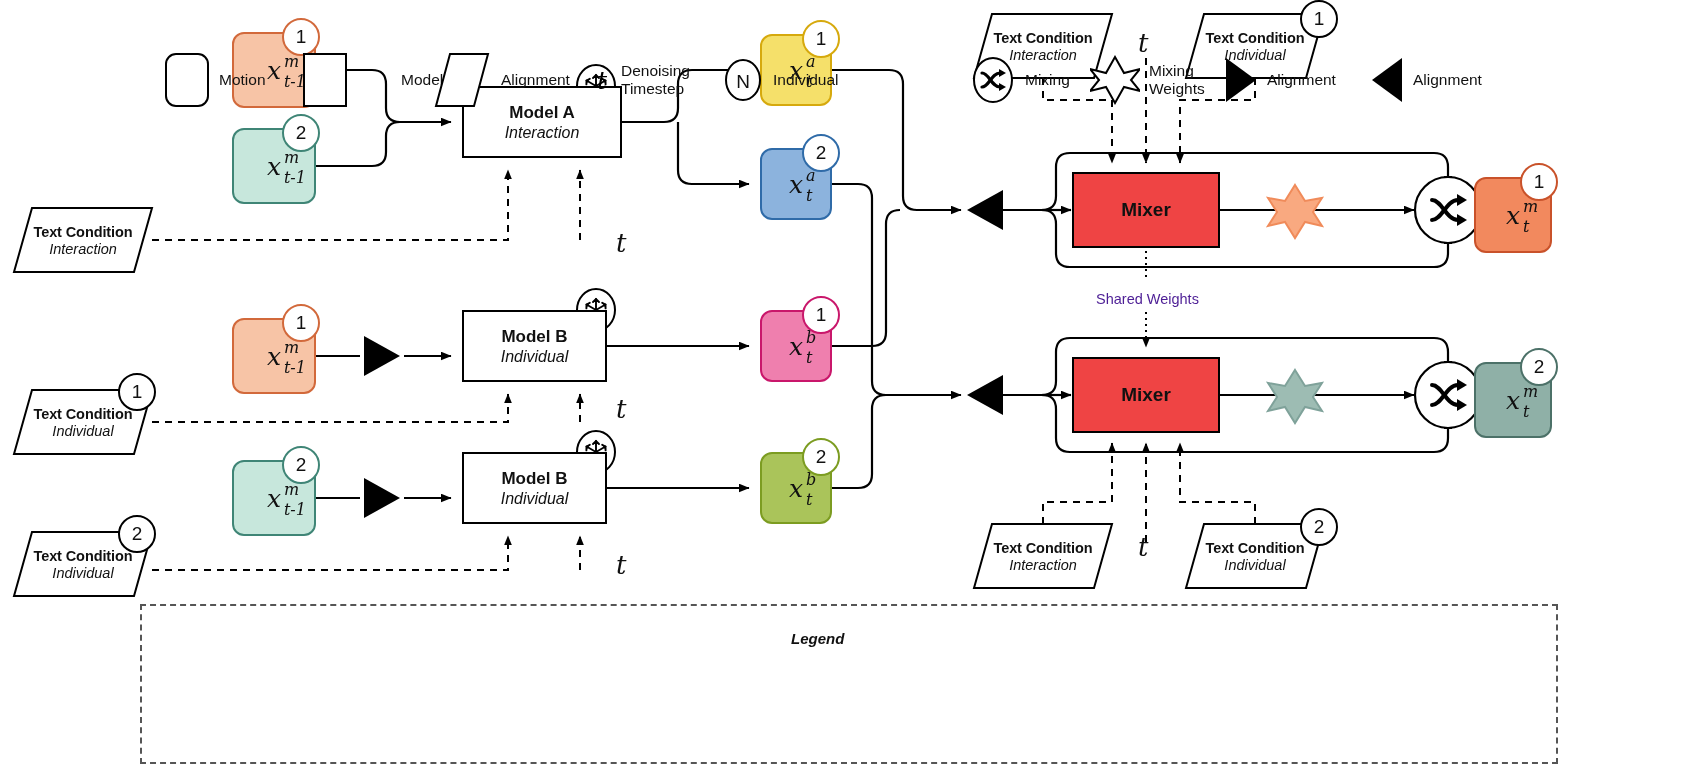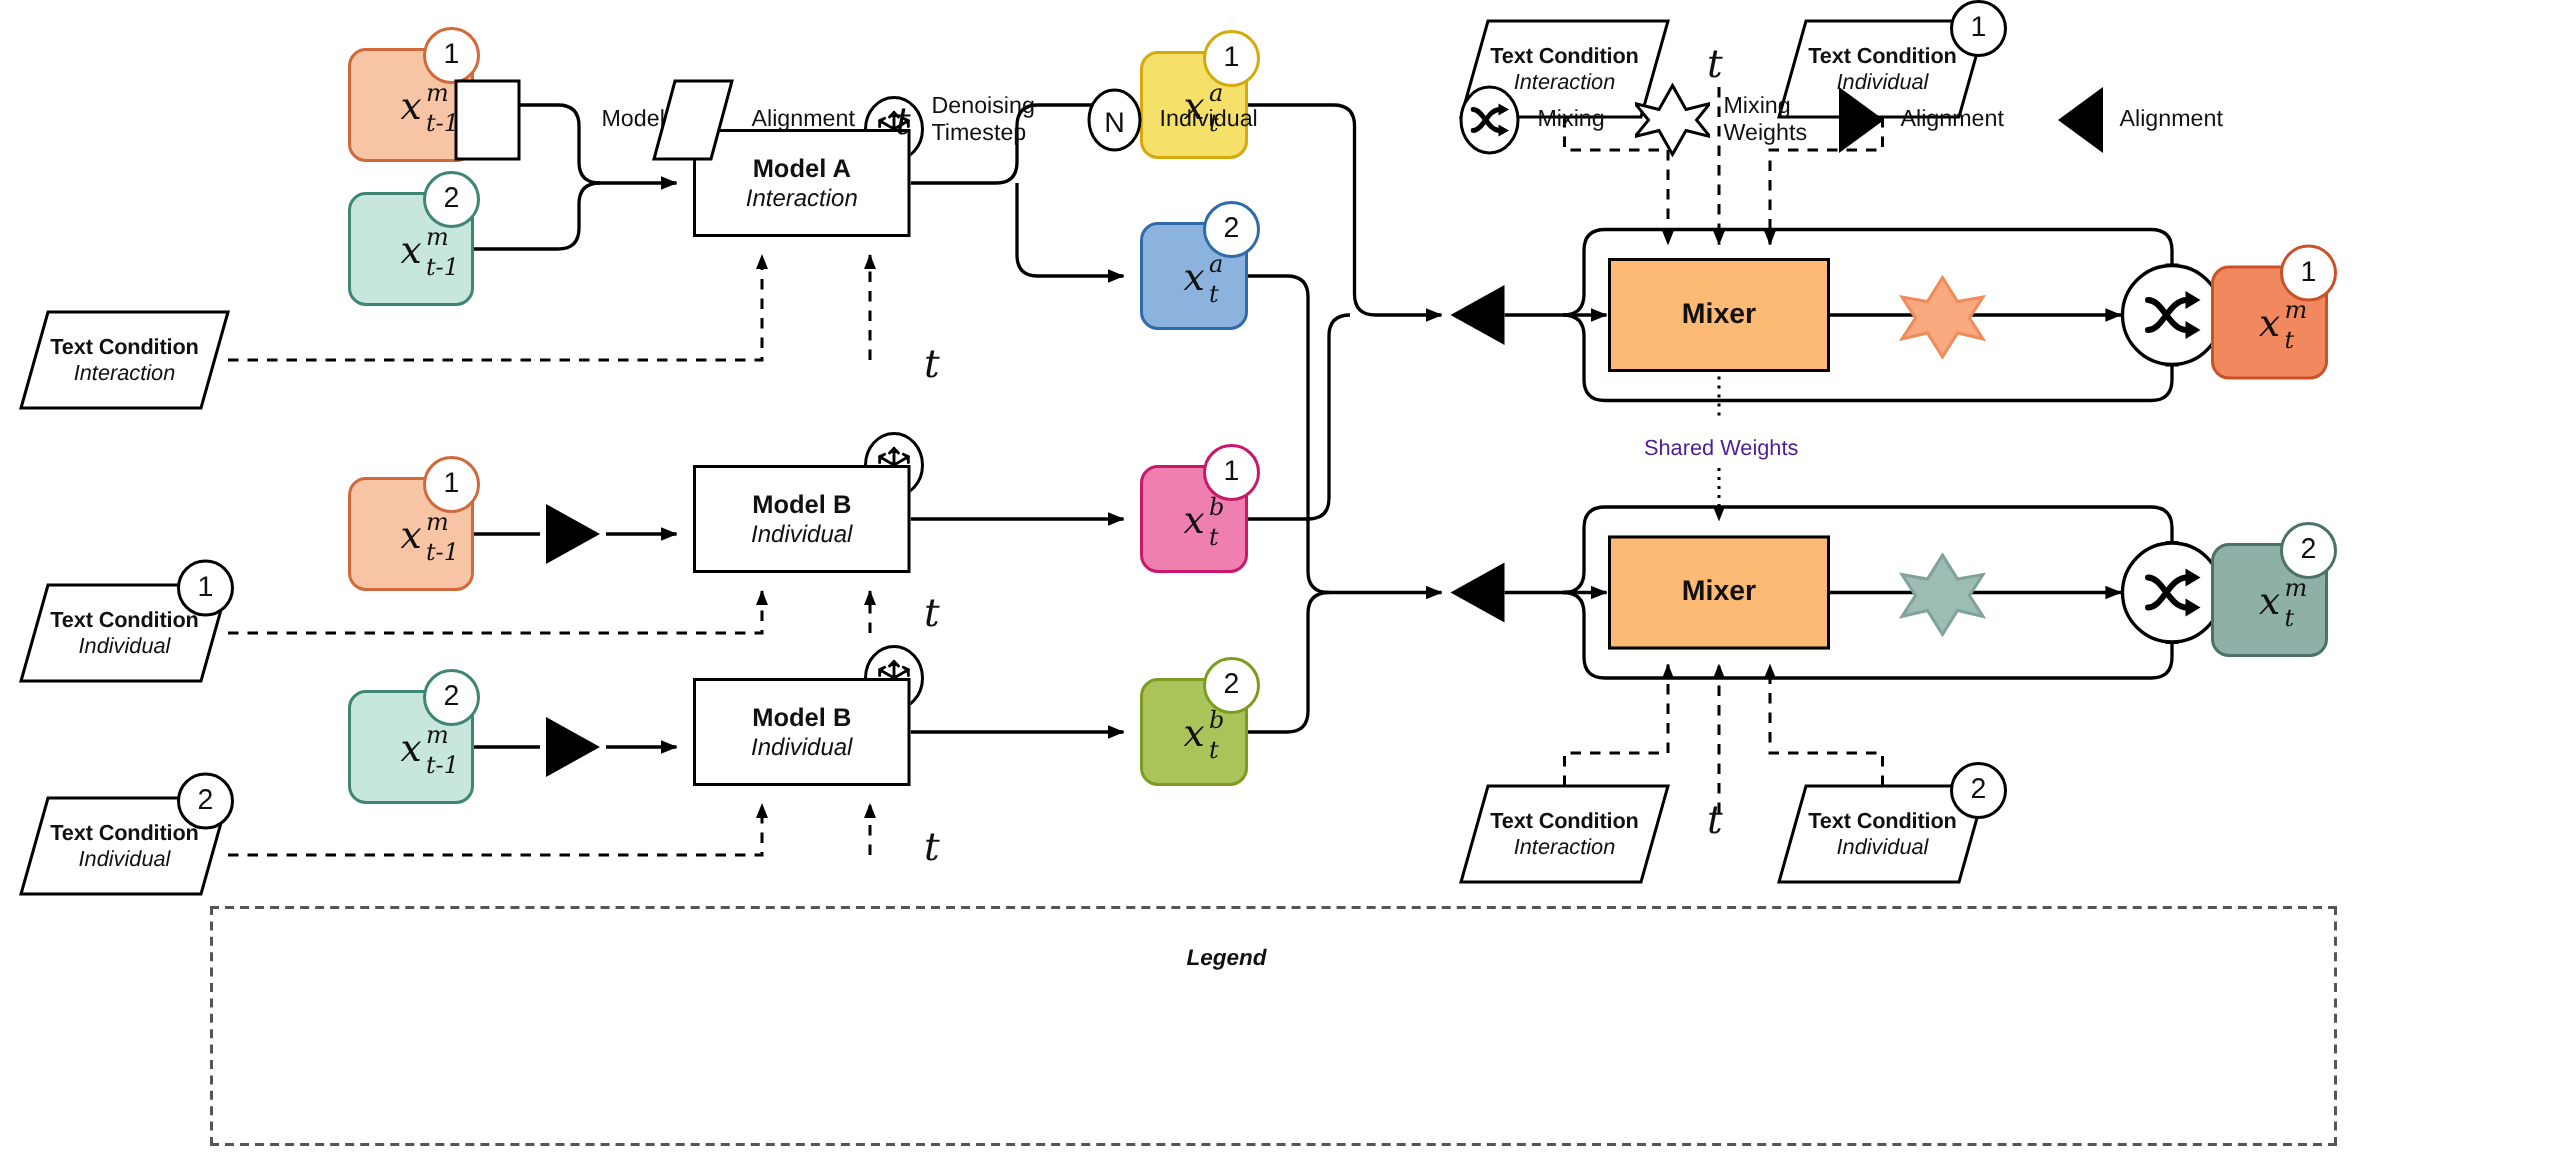--- a/index.html
+++ b/index.html
@@ -20,21 +20,21 @@
         display:flex;align-items:center;justify-content:center;font-size:19px;color:#111;
         font-family:"Liberation Sans",sans-serif;}
 
   
   .model{background:#fff;border:2px solid #000;display:flex;flex-direction:column;
          align-items:center;justify-content:center;}
   .model .t1{font-weight:bold;font-size:17px;color:#111;}
   .model .t2{font-style:italic;font-size:16px;color:#111;margin-top:1px;}
 
   
-  .mixer{background:#fdba74;border:2px solid #000;display:flex;align-items:center;justify-content:center;
+  .mixer{background:#ef4444;border:2px solid #000;display:flex;align-items:center;justify-content:center;
          font-weight:bold;font-size:19px;color:#111;}
 
   
   .cond{position:absolute;}
   .cond .ctxt{position:absolute;inset:0;display:flex;flex-direction:column;
               align-items:center;justify-content:center;pointer-events:none;}
   .cond .c1{font-weight:bold;font-size:14.5px;color:#111;letter-spacing:-.1px;}
   .cond .c2{font-style:italic;font-size:14.5px;color:#111;margin-top:1px;}
 
   
@@ -295,21 +295,21 @@
     <span>1</span>
     </div>
 
   <div class="node motion" style="left:1474px;top:362px;width:78px;height:76px;background:#8fb0a7;border-color:#4c7168;">
     <span class="mtex"><span class="base">x</span><sup>m</sup><sub>t</sub></span>
   </div>
   <div class="badge" style="left:1520px;top:348px;border-color:#4c7168;">
     <span>2</span>
     </div>
 
-  <div class="node model" style="left:462px;top:86px;width:145px;height:72px;">
+  <div class="node model" style="left:462px;top:86px;width:160px;height:72px;">
     <span class="t1">Model A</span>
     <span class="t2">Interaction</span>
   </div>
   <div class="node model" style="left:462px;top:310px;width:145px;height:72px;">
     <span class="t1">Model B</span>
     <span class="t2">Individual</span>
   </div>
   <div class="node model" style="left:462px;top:452px;width:145px;height:72px;">
     <span class="t1">Model B</span>
     <span class="t2">Individual</span>
@@ -382,20 +382,28 @@
   <div class="tvar" style="left:616px;top:394px;">t</div>
   <div class="tvar" style="left:616px;top:550px;">t</div>
   <div class="tvar" style="left:1138px;top:28px;">t</div>
   <div class="tvar" style="left:1138px;top:532px;">t</div>
 
   <div class="shared" style="left:1096px;top:291px;">Shared Weights</div>
 
   <div id="legend"></div>
   <div id="legend-title">Legend</div>
 
+  <div class="lgitem" style="left:164px;">
+    <span class="lgicon">
+      <svg width="46" height="56">
+          <rect x="2" y="2" width="42" height="52" rx="10" fill="#fff" stroke="#000" stroke-width="2"></rect>
+        </svg>
+    </span>
+    <span class="lglabel">Motion</span>
+  </div>
 
   <div class="lgitem" style="left:302px;gap:44px;">
     <span class="lgicon">
       <svg width="46" height="56">
           <rect x="2" y="2" width="42" height="52" fill="#fff" stroke="#000" stroke-width="2"></rect>
         </svg>
     </span>
     <span class="lglabel">Model</span>
   </div>
 

